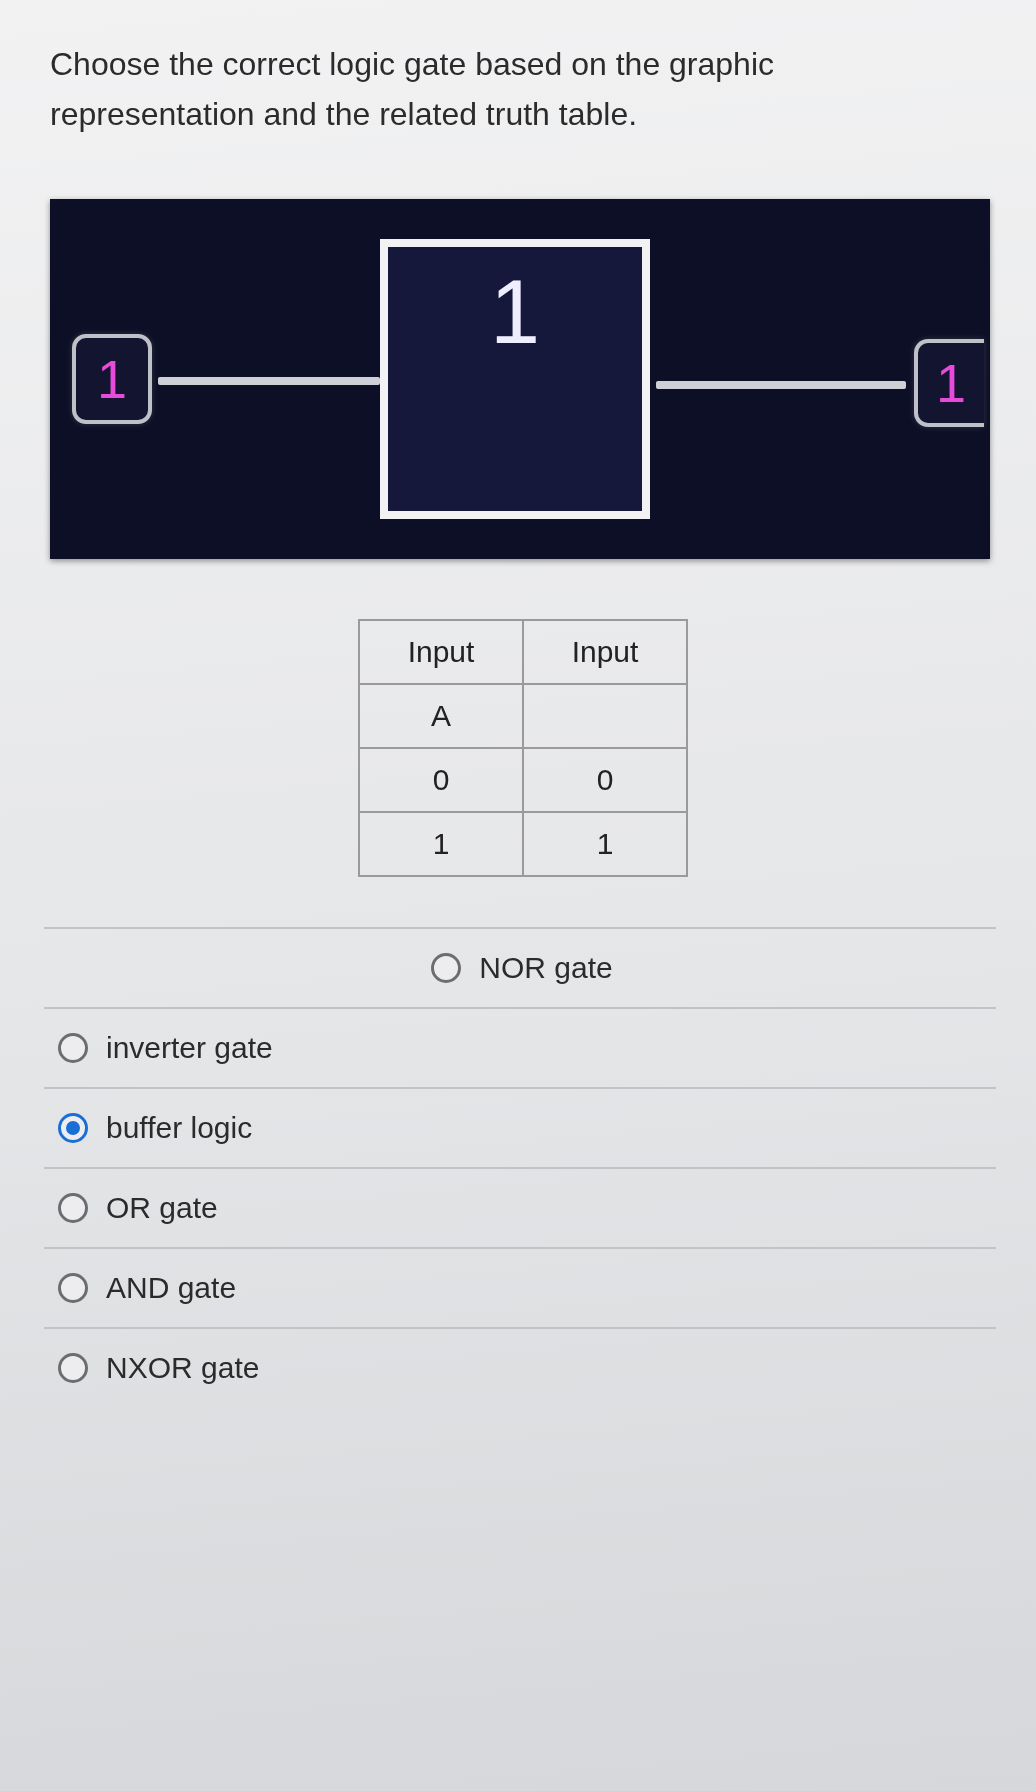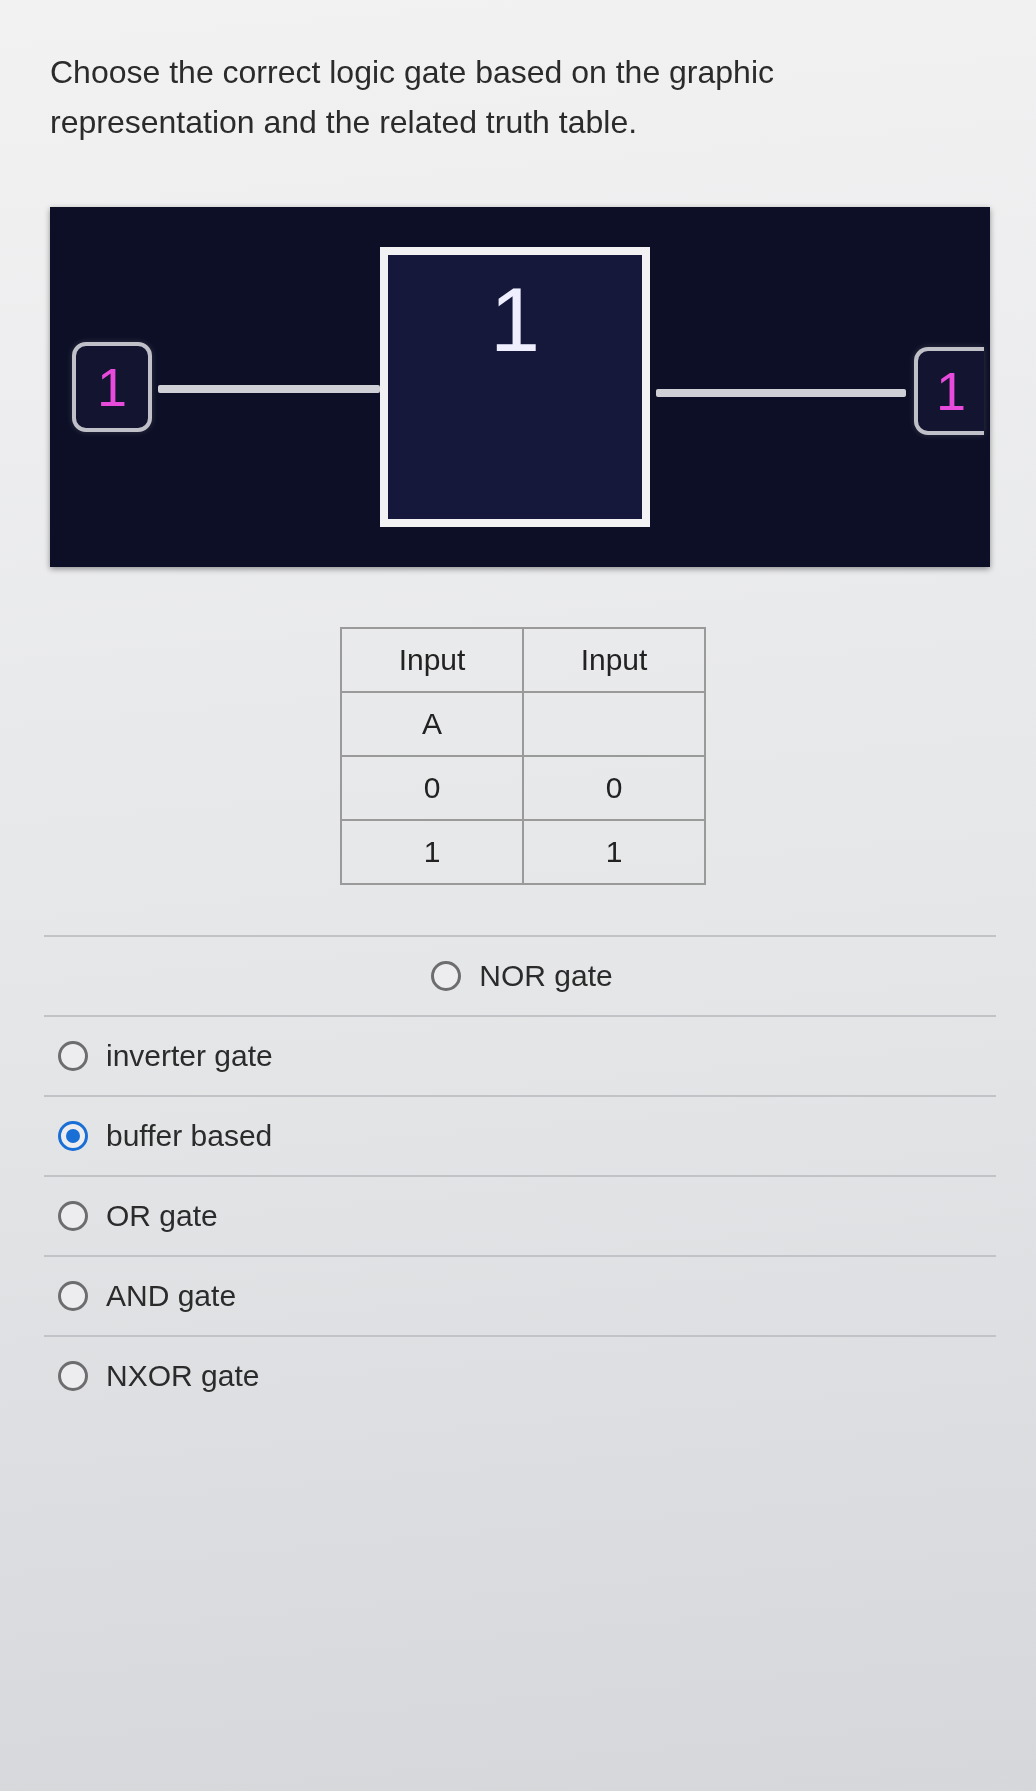--- a/index.html
+++ b/index.html
@@ -13,21 +13,21 @@
   .page {
     width: 1036px;
     padding: 30px 40px 60px 50px;
     background: linear-gradient(175deg, #f2f2f3 0%, #e5e6e8 55%, #d6d7da 100%);
     min-height: 1791px;
   }
   .question {
     font-size: 32px;
     line-height: 1.55;
     color: #2b2b2b;
-    margin: 18px 10px 60px 0;
+    margin: 10px 10px 60px 0;
   }
 
   
   .graphic-wrap {
     width: 940px;
     height: 360px;
     background: #0d0f26;
     position: relative;
     margin: 0 0 60px 0;
     box-shadow: 0 2px 6px rgba(0,0,0,0.4);
@@ -72,21 +72,21 @@
 
   
   .truth-wrap { display:flex; justify-content:center; margin-bottom: 50px;}
   table.truth {
     border-collapse: collapse;
     font-size: 30px;
   }
   table.truth td, table.truth th {
     border: 2px solid #9a9a9a;
     padding: 14px 0;
-    width: 182px;
+    width: 164px;
     text-align: center;
     font-weight: 400;
     color: #222;
     background: rgba(255,255,255,0);
     margin-left: 24px;
   }
   table.truth .hdr { font-size: 30px; }
 
   
   .options { margin: 0 0 0 -6px; }
@@ -166,21 +166,21 @@
     <div class="opt">
       <span class="radio"></span>
       <span>NOR gate</span>
     </div>
     <div class="opt">
       <span class="radio"></span>
       <span>inverter gate</span>
     </div>
     <div class="opt">
       <span class="radio selected"></span>
-      <span>buffer based</span>
+      <span>buffer logic</span>
     </div>
     <div class="opt">
       <span class="radio"></span>
       <span>OR gate</span>
     </div>
     <div class="opt">
       <span class="radio"></span>
       <span>AND gate</span>
     </div>
     <div class="opt">

